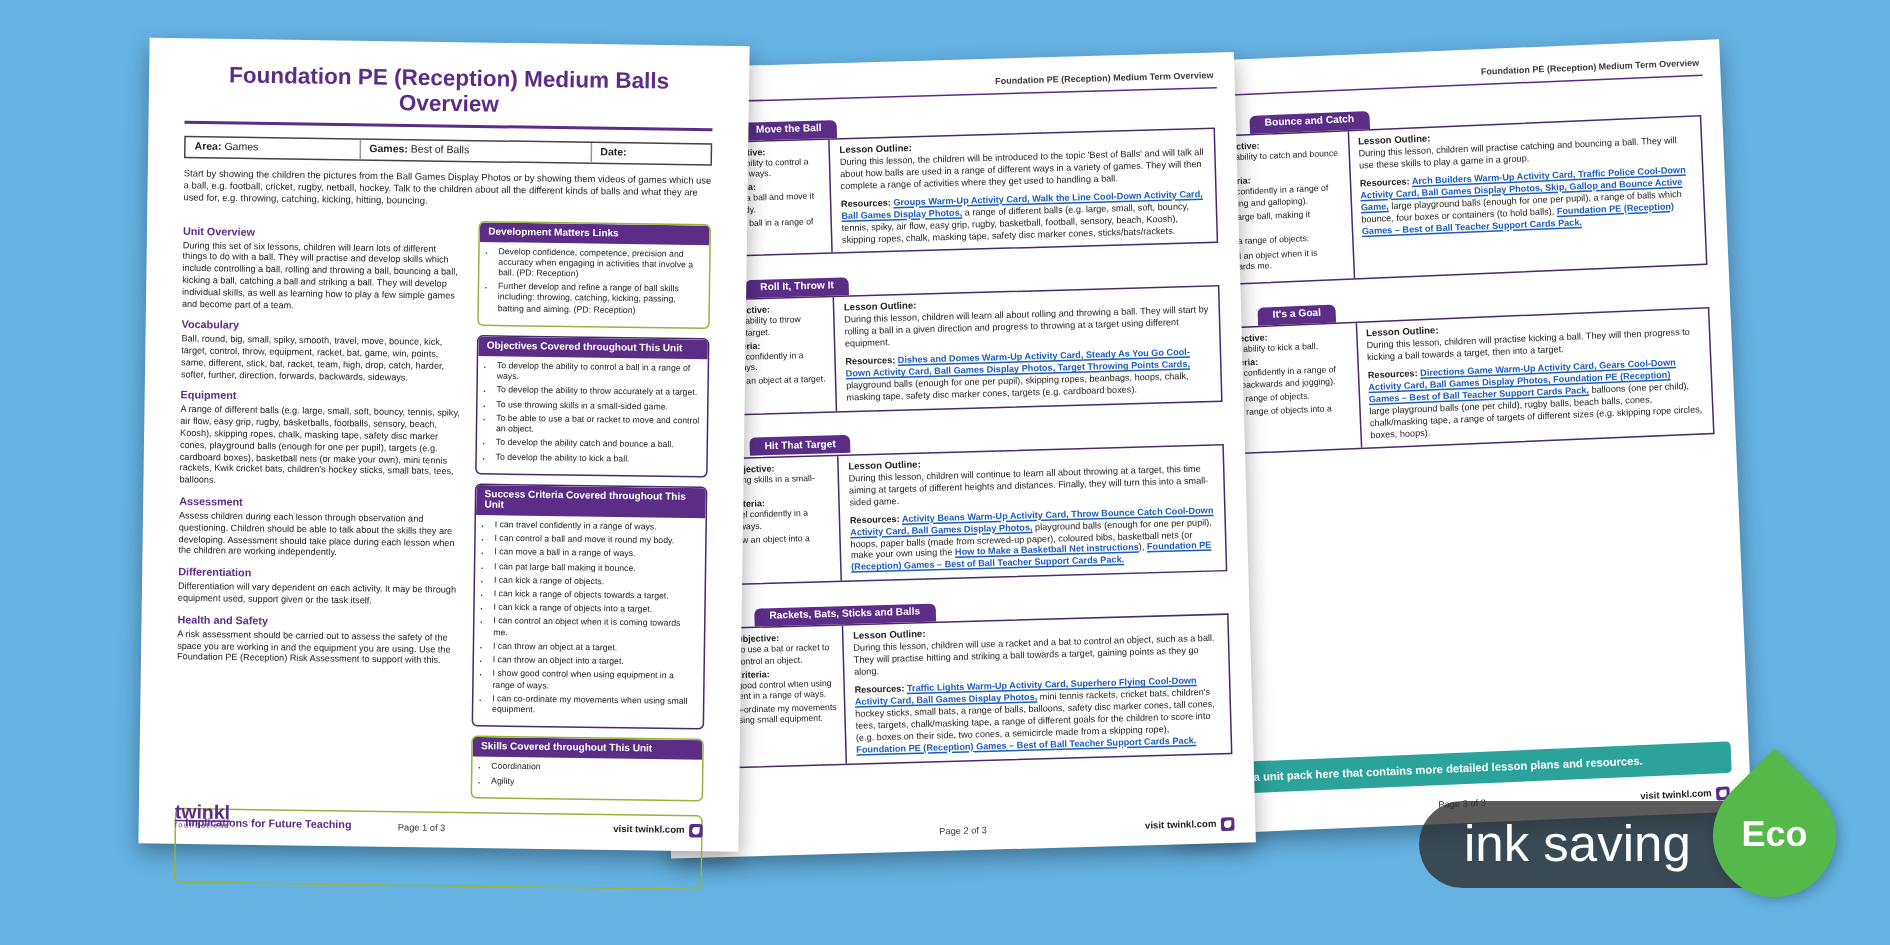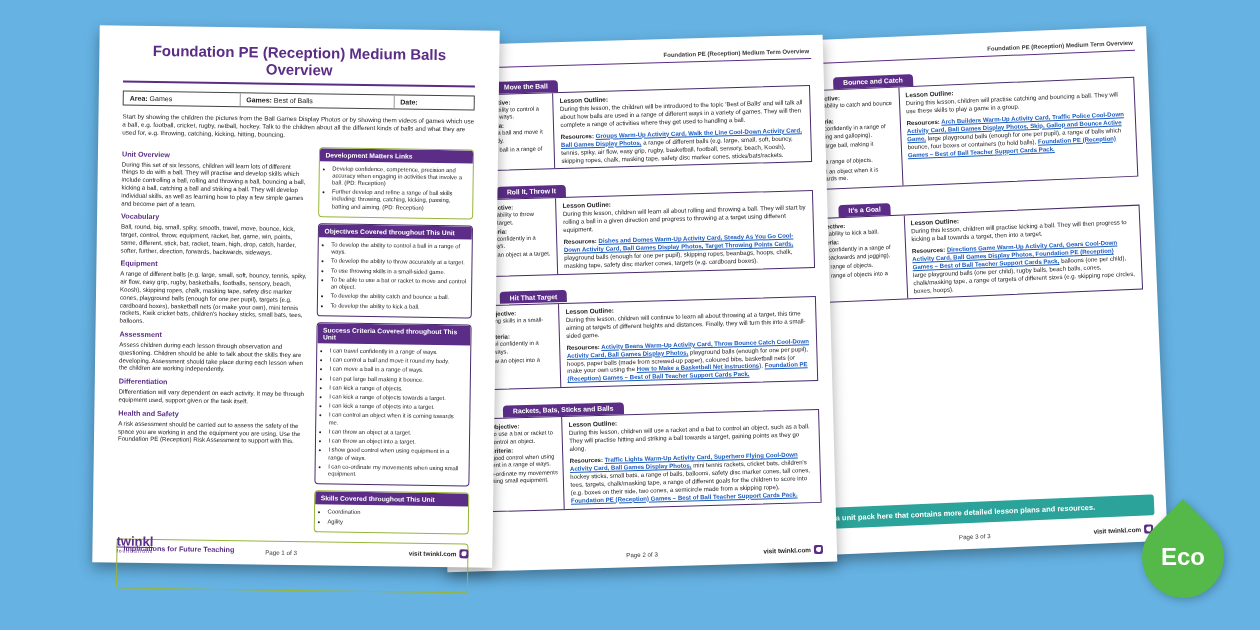--- a/index.html
+++ b/index.html
@@ -330,17 +330,20 @@
         <div class="logo-sub">foundations</div>
       </div>
       <span class="pageno">Page 1 of 3</span>
       <span class="site">
           <span>visit twinkl.com</span>
           <span class="ticon"></span>
         </span>
     </div>
   </div>
 
+  <div class="ink-band">
+    <span>ink saving</span>
+  </div>
   <div class="eco-leaf">
     <span>Eco</span>
   </div>
 
 </div>
 
 </body></html>

